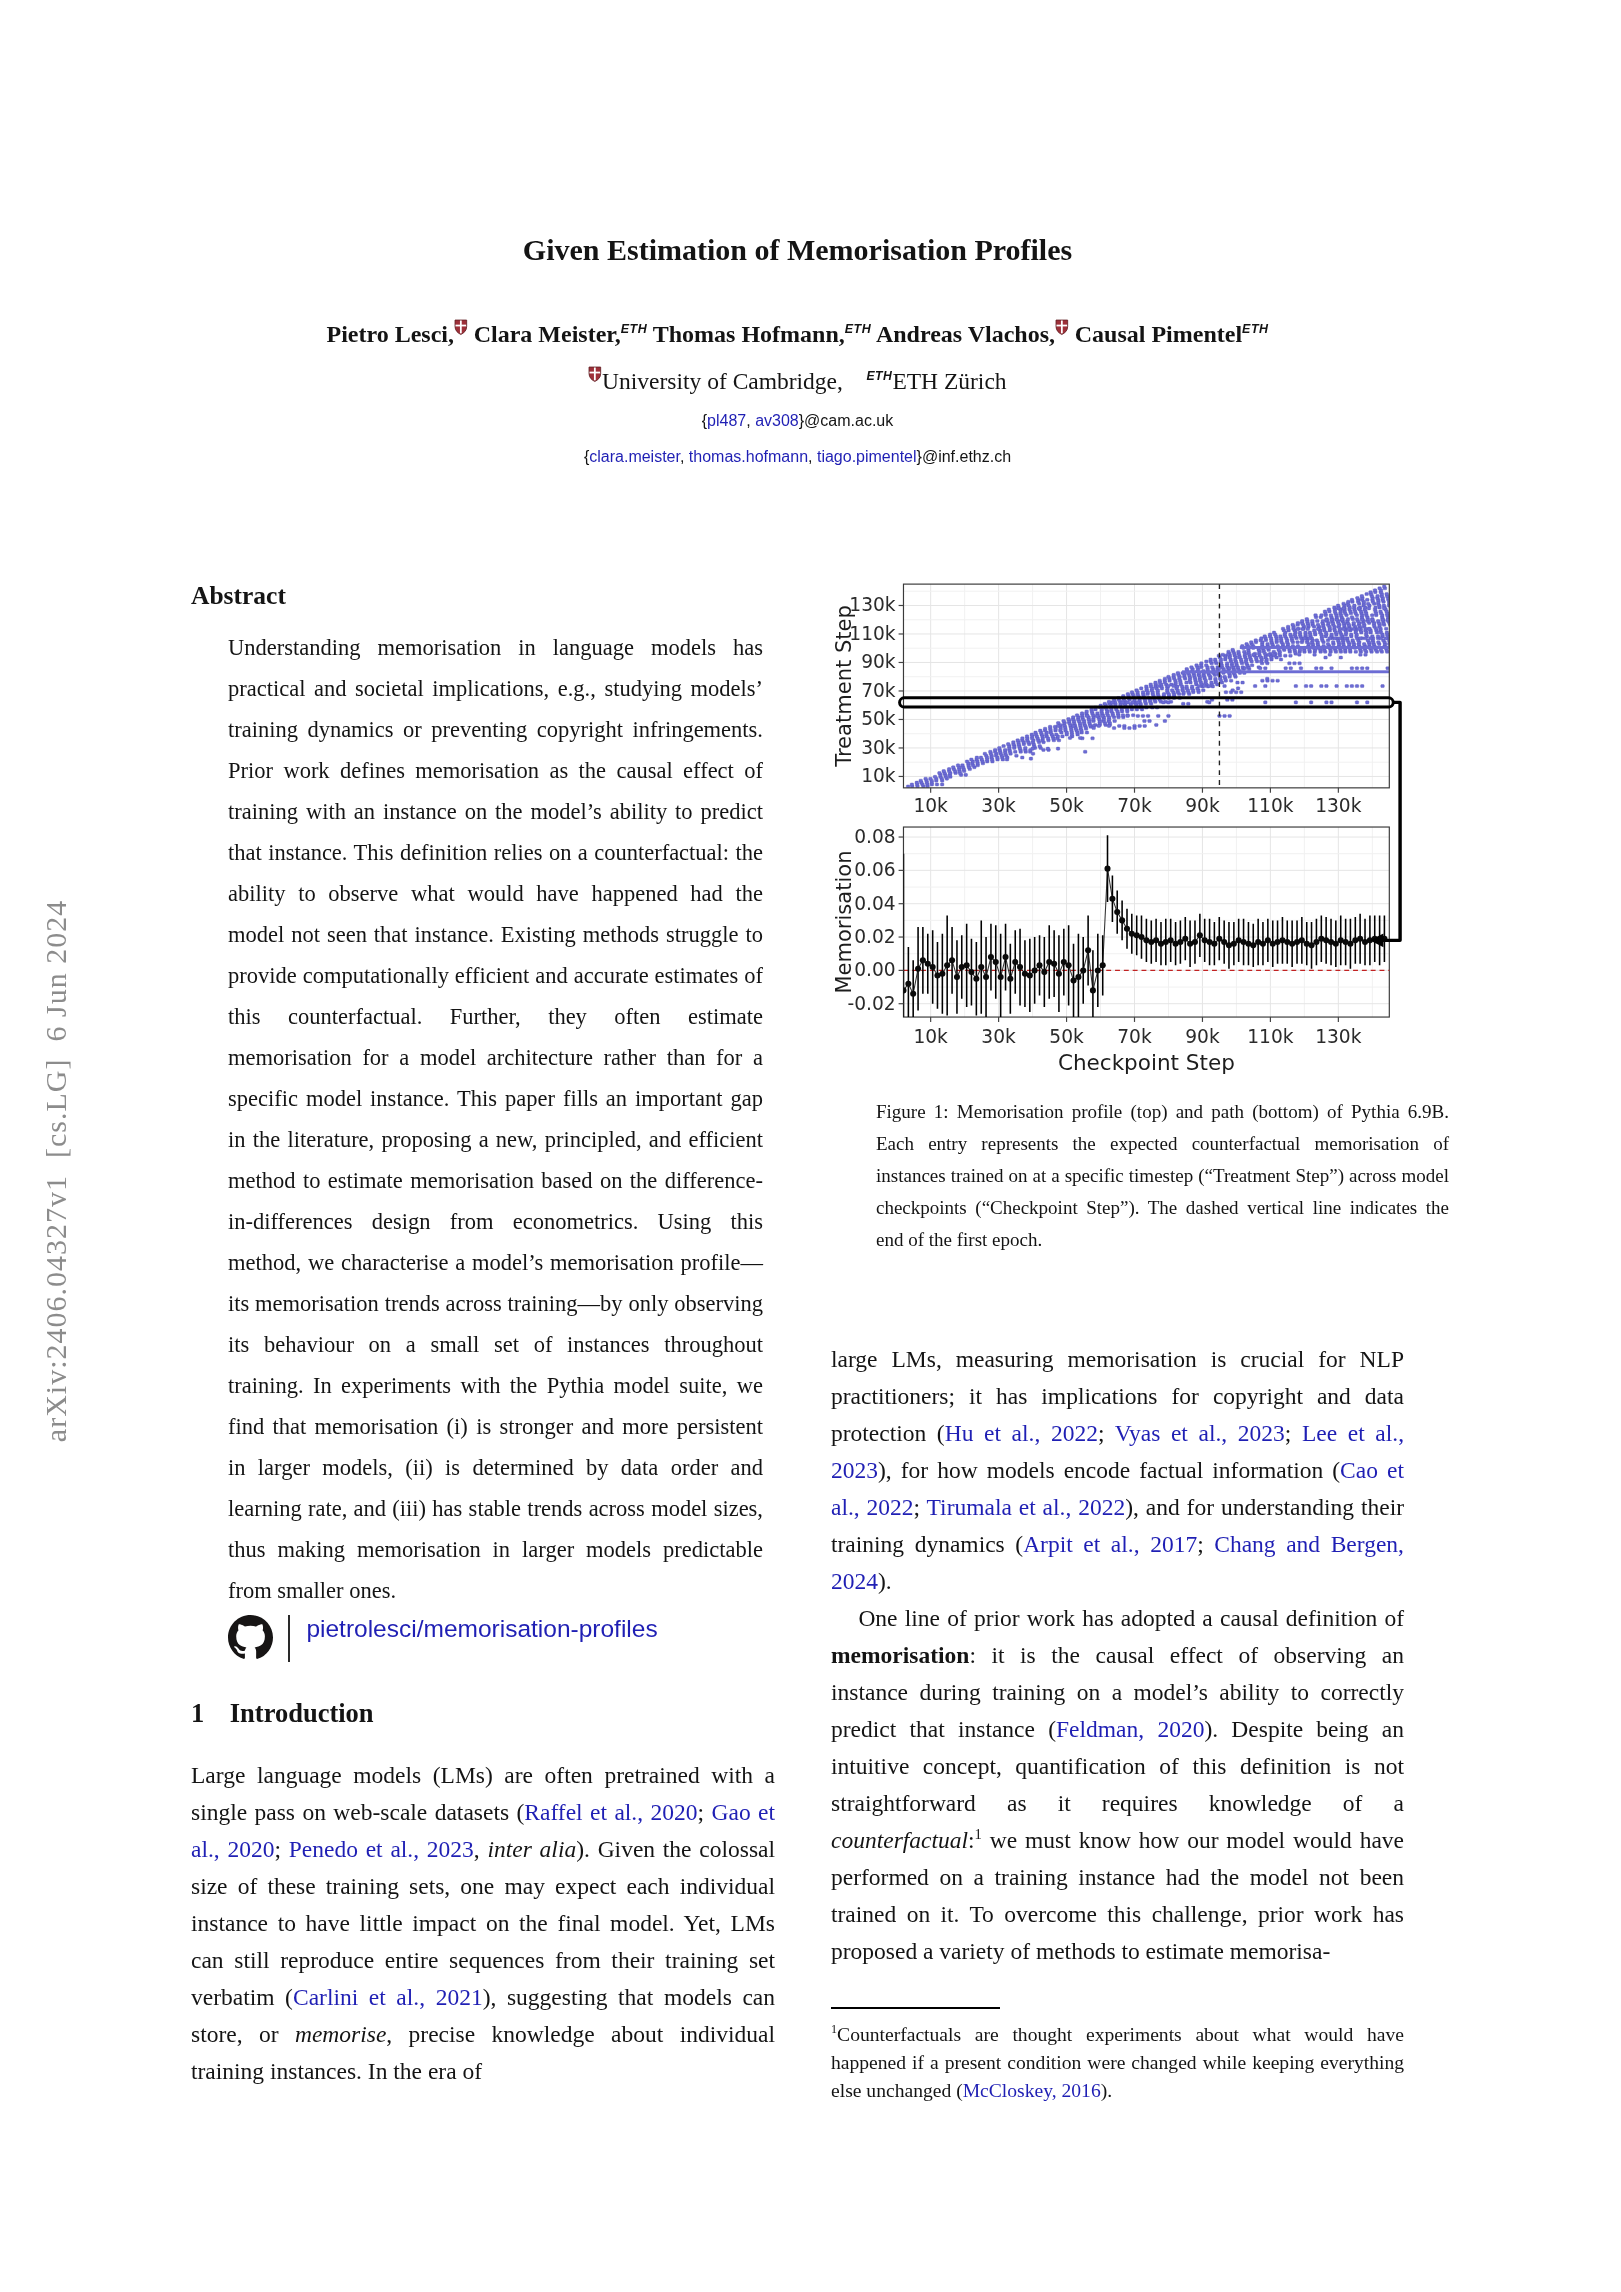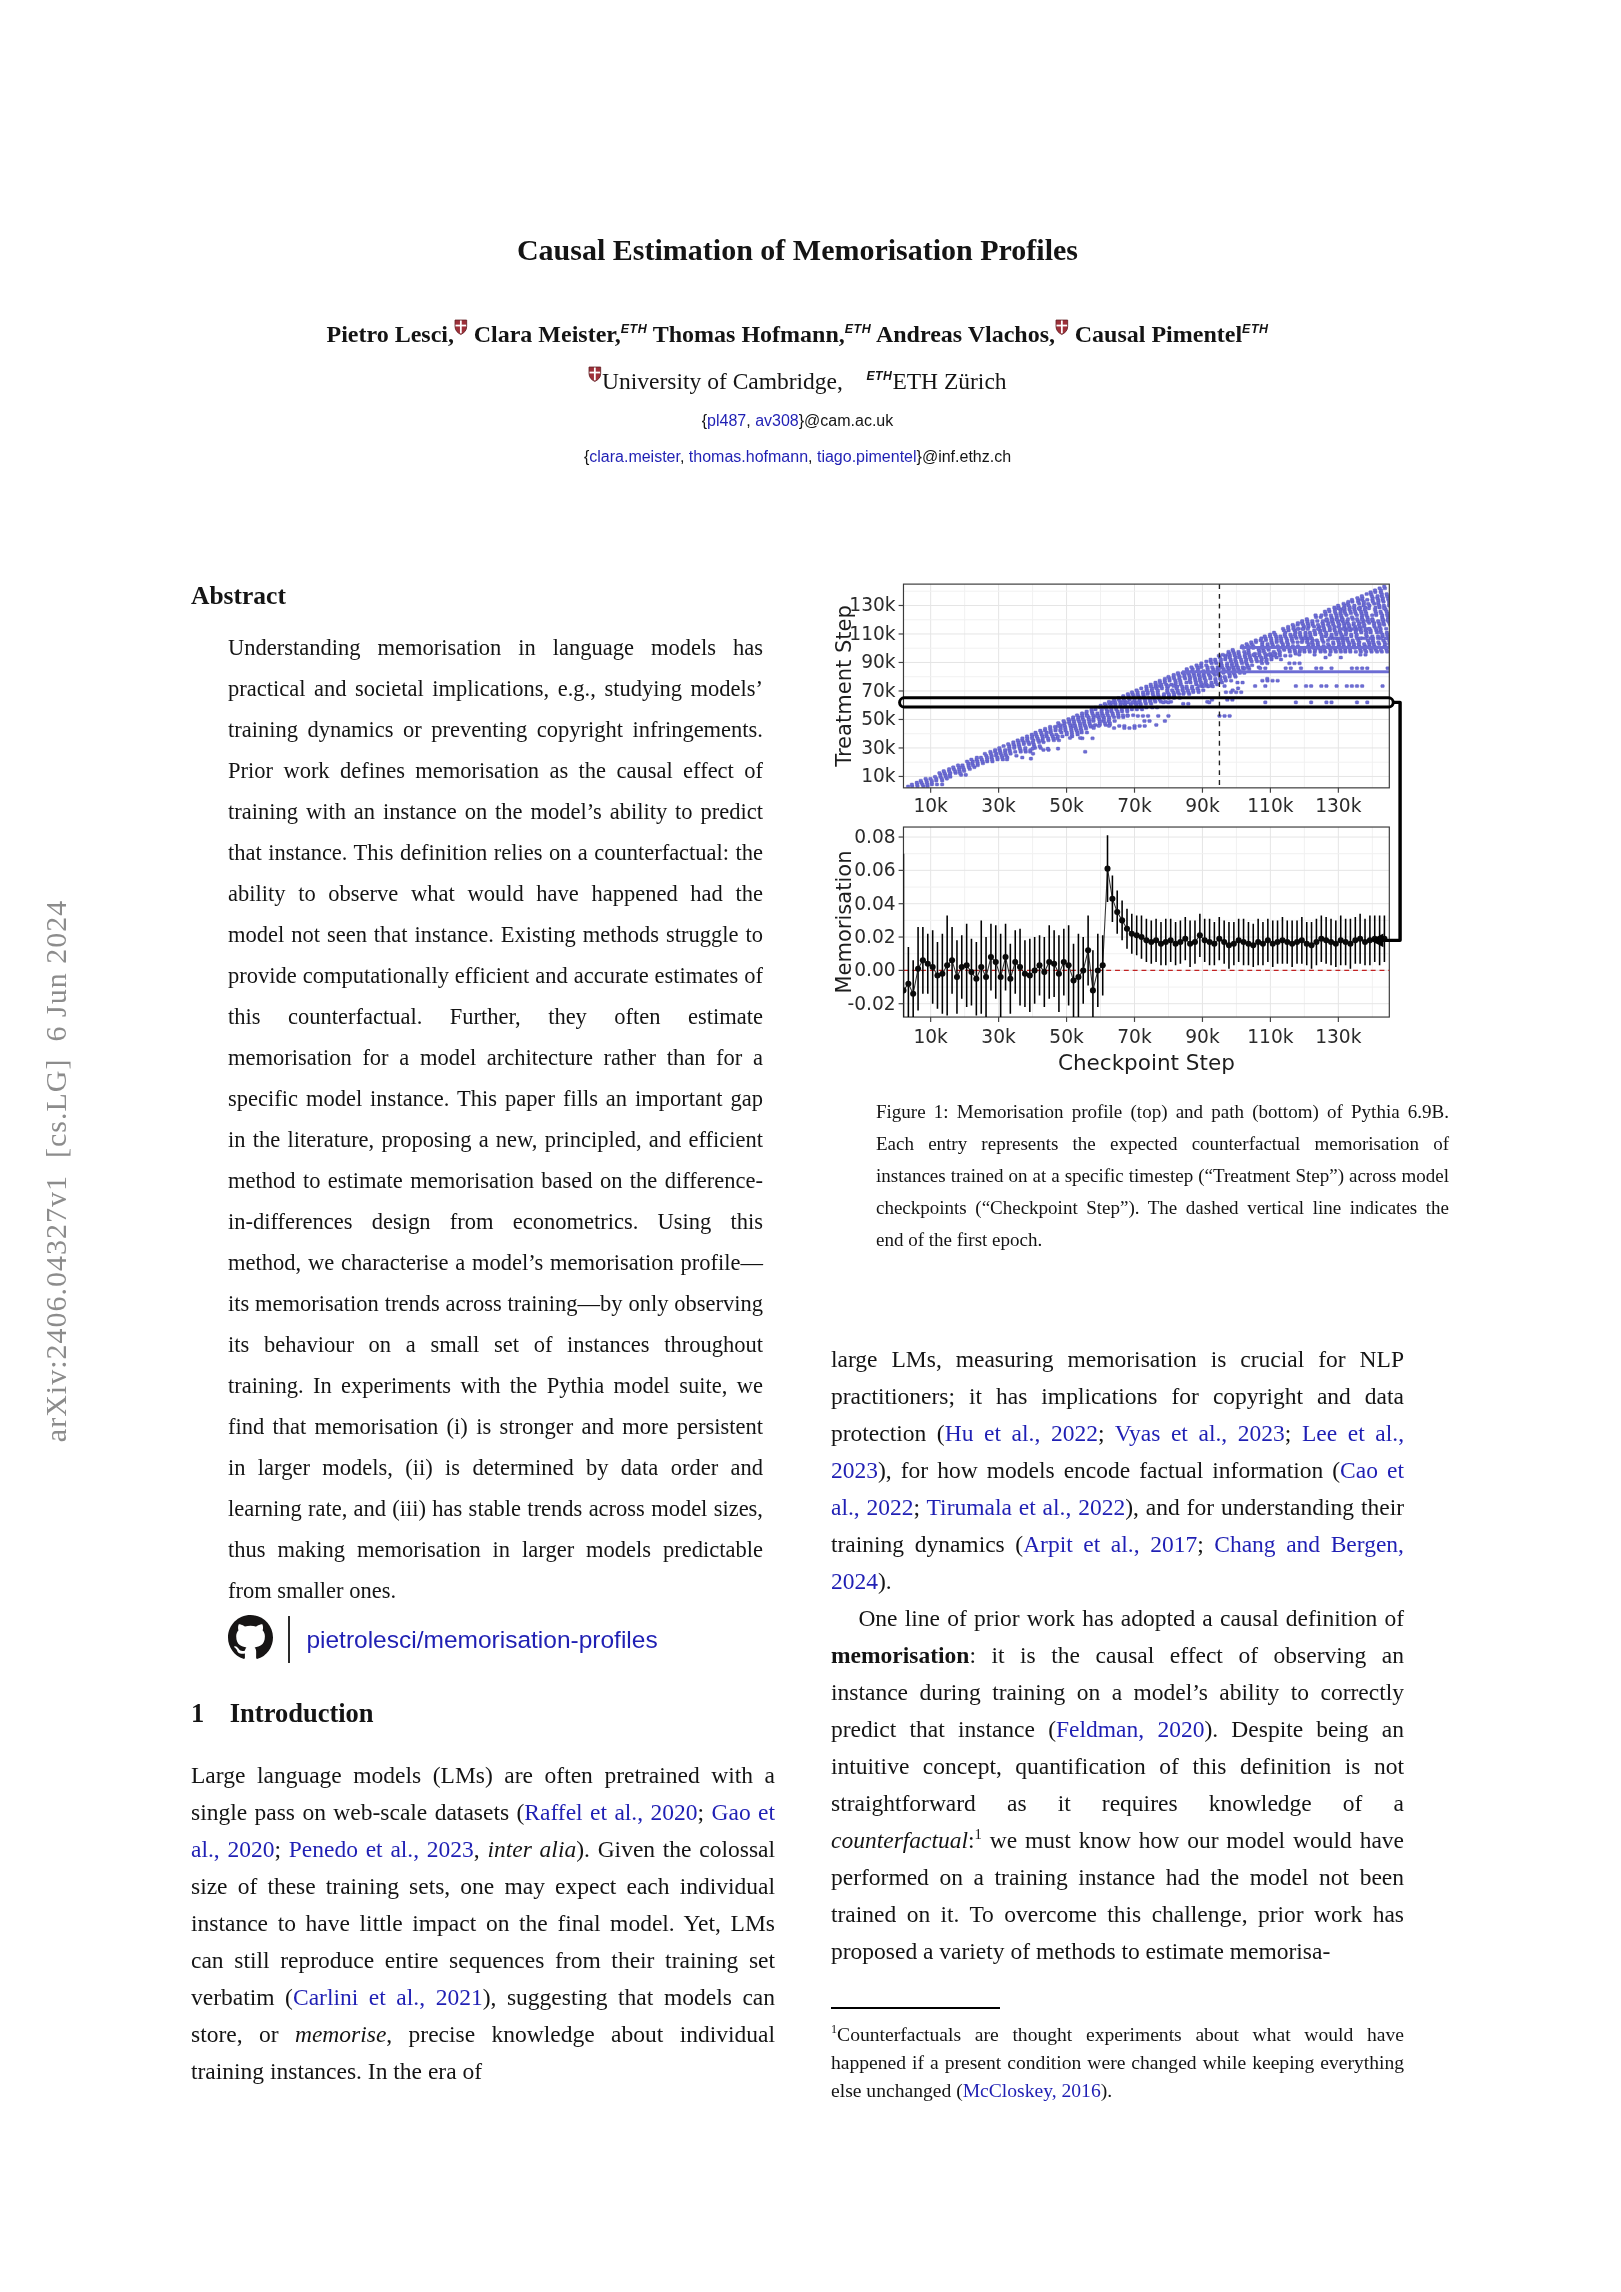--- a/index.html
+++ b/index.html
@@ -27,21 +27,21 @@
   .eth-mark{font-family:"Liberation Sans",sans-serif;font-weight:800;font-style:italic;
     font-size:0.52em;vertical-align:super;letter-spacing:0.5px;}
   .link{color:var(--link);}
   .cite{color:var(--link);}
   .em{font-style:italic;}
   .bold{font-weight:bold;}
   .sup{vertical-align:super;font-size:0.62em;line-height:0;}
   
   #abstract-heading{left:191px;top:581px;width:584px;font-size:25.5px;font-weight:bold;text-align:left;}
   #abstract-text{left:228px;top:627px;width:535px;font-size:22.5px;line-height:41px;text-align:justify;}
-  #github-row{left:228px;top:1615px;width:529px;display:flex;align-items:center;}
+  #github-row{left:228px;top:1615px;width:529px;display:flex;align-items:flex-start;}
   #github-icon-svg{width:45px;height:45px;}
   #github-divider{width:2px;height:47px;background:#2a2a2a;margin:0 16.7px 0 14.7px;}
   #github-link{font-family:"Liberation Sans",sans-serif;font-size:24.5px;color:var(--link);}
   #intro-heading{left:191px;top:1698px;width:584px;font-size:26.5px;font-weight:bold;}
   #intro-heading .hnum{margin-right:25.5px;}
   .body-text{font-size:23.5px;line-height:37px;text-align:justify;}
   #intro-para{left:191px;top:1757px;width:584px;}
   
   #figure-1{left:831px;top:576px;width:573px;height:505px;}
   #figure-caption{left:831px;top:1096px;width:573px;font-size:19px;line-height:32px;text-align:justify;margin-left:45px;}
@@ -51,21 +51,21 @@
   #footnote-text{left:831px;top:2021px;width:573px;font-size:19.6px;line-height:28px;text-align:justify;}
   svg text{font-family:"DejaVu Sans",sans-serif;}
 </style>
 </head>
 <body>
 
 <div id="page">
 
   <div id="arxiv-stamp">arXiv:2406.04327v1  [cs.LG]  6 Jun 2024</div>
 
-  <div class="abs centered" id="paper-title">Causal Estimation of Memorisation Profiles</div>
+  <div class="abs centered" id="paper-title">Given Estimation of Memorisation Profiles</div>
 
   <div class="abs centered" id="authors-line"><span>Pietro Lesci,</span><span class="mark"><svg class="shield-svg" viewBox="0 0 20 24">
           <path d="M1.5 1.5h17v9.5c0 6-4.2 9.6-8.5 11.6C5.7 20.6 1.5 17 1.5 11z" fill="#9e3039"></path>
           <rect x="8.7" y="1.5" width="2.6" height="19.5" fill="#fff"></rect>
           <rect x="1.5" y="8.2" width="17" height="2.6" fill="#fff"></rect>
           <path d="M1.5 1.5h17v9.5c0 6-4.2 9.6-8.5 11.6C5.7 20.6 1.5 17 1.5 11z" fill="none" stroke="#5f1d22" stroke-width="1.2"></path>
         </svg></span><span> Clara Meister,</span><span class="eth-mark">ETH</span><span> Thomas Hofmann,</span><span class="eth-mark">ETH</span><span> Andreas Vlachos,</span><span class="mark"><svg class="shield-svg" viewBox="0 0 20 24">
           <path d="M1.5 1.5h17v9.5c0 6-4.2 9.6-8.5 11.6C5.7 20.6 1.5 17 1.5 11z" fill="#9e3039"></path>
           <rect x="8.7" y="1.5" width="2.6" height="19.5" fill="#fff"></rect>
           <rect x="1.5" y="8.2" width="17" height="2.6" fill="#fff"></rect>

